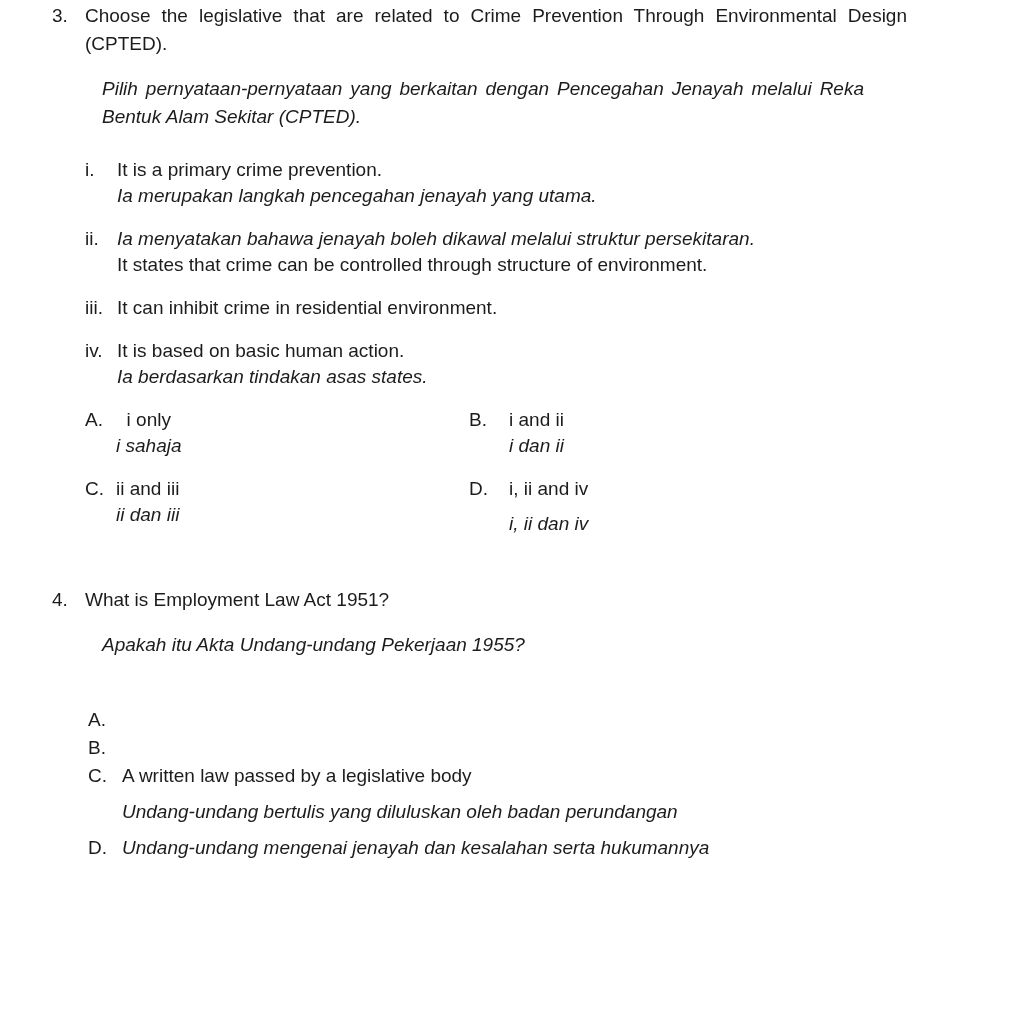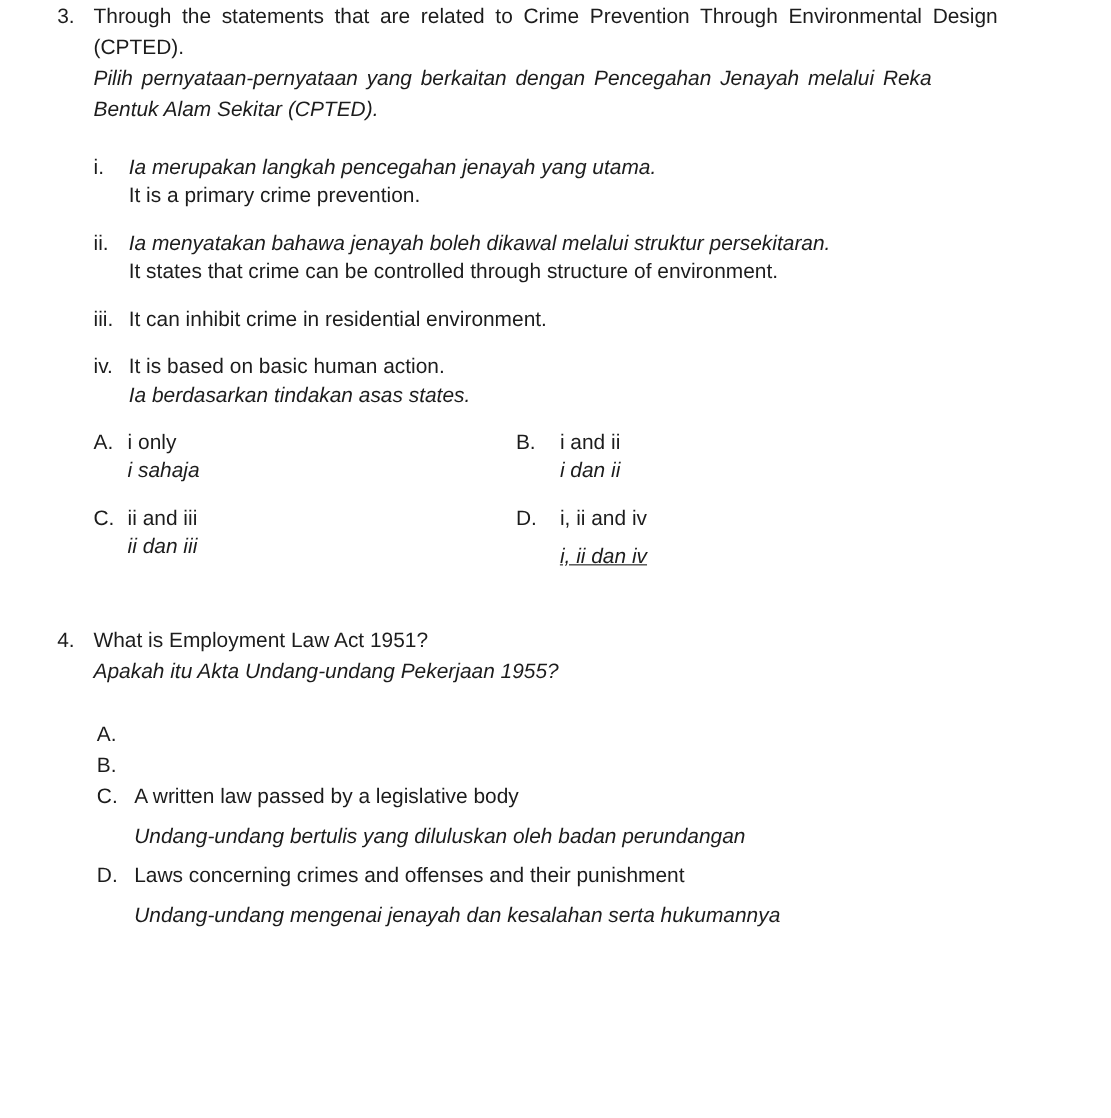--- a/index.html
+++ b/index.html
@@ -15,70 +15,70 @@
     font-family: "Liberation Sans", "DejaVu Sans", sans-serif;
     font-size: 19px;
   }
   .page { padding: 2px 40px 0 52px; }
 
   .qrow { display: flex; align-items: flex-start; }
   .qnum { flex: 0 0 33px; line-height: 28px; }
   .qbody { flex: 1 1 auto; min-width: 0; }
 
   .q-en { margin: 0; line-height: 28px; max-width: 822px; text-align: justify; }
-  .q-ms { margin: 0; line-height: 28px; max-width: 762px; text-align: justify; }
+  .q-ms { margin: 17px; line-height: 28px; max-width: 762px; text-align: justify; }
   .ms   { font-style: italic; }
 
   
   .statements { margin-top: 26px; }
   .statement  { display: flex; margin-bottom: 17px; }
   .smarker    { flex: 0 0 32px; line-height: 26px; }
   .sbody .line { line-height: 26px; white-space: nowrap; }
 
   
   .options-grid {
     display: grid;
     grid-template-columns: 384px 1fr;
     row-gap: 17px;
     margin-top: 9px;
   }
   .opt { display: flex; }
   .optlabel { flex: 0 0 31px; line-height: 26px; }
   .options-grid .opt:nth-child(even) .optlabel { flex-basis: 40px; }
-  .optbody .line { line-height: 26px; white-space: nowrap; }
-  .options-grid .opt:nth-child(4) .optbody .ms { margin-top: 9px; text-decoration: underline; }
+  .optbody .line { line-height: 26px; white-space: nowrap; text-align: center; }
+  .options-grid .opt:nth-child(4) .optbody .ms { margin-top: 9px; }
 
   
   .q4 { margin-top: 49px; }
   .q4-options { margin-top: 30px; margin-left: 36px; }
   .q4-opt { display: flex; }
   .q4-optlabel { flex: 0 0 34px; line-height: 28px; }
   .q4-optbody { min-width: 0; }
   .q4-optbody .line { line-height: 28px; margin-bottom: 8px; white-space: nowrap; }
 </style>
 </head>
 <body>
 
 <div class="page">
 
   <section class="question q3">
     <div class="qrow">
       <div class="qnum">3.</div>
       <div class="qbody">
 
-        <p class="q-en">Through the statements that are related to Crime Prevention Through Environmental Design (CPTED).</p>
+        <p class="q-en">Choose the legislative that are related to Crime Prevention Through Environmental Design (CPTED).</p>
         <p class="q-ms ms">Pilih pernyataan-pernyataan yang berkaitan dengan Pencegahan Jenayah melalui Reka Bentuk Alam Sekitar (CPTED).</p>
 
         <div class="statements">
 
           <div class="statement">
             <div class="smarker">i.</div>
             <div class="sbody">
+              <div class="line en">It is a primary crime prevention.</div>
               <div class="line ms">Ia merupakan langkah pencegahan jenayah yang utama.</div>
-              <div class="line en">It is a primary crime prevention.</div>
             </div>
           </div>
 
           <div class="statement">
             <div class="smarker">ii.</div>
             <div class="sbody">
               <div class="line ms">Ia menyatakan bahawa jenayah boleh dikawal melalui struktur persekitaran.</div>
               <div class="line en">It states that crime can be controlled through structure of environment.</div>
             </div>
           </div>
@@ -163,21 +163,20 @@
         <div class="q4-optlabel">C.</div>
         <div class="q4-optbody">
           <div class="line en">A written law passed by a legislative body</div>
           <div class="line ms">Undang-undang bertulis yang diluluskan oleh badan perundangan</div>
         </div>
       </div>
 
       <div class="q4-opt">
         <div class="q4-optlabel">D.</div>
         <div class="q4-optbody">
-          <div class="line en">Laws concerning crimes and offenses and their punishment</div>
           <div class="line ms">Undang-undang mengenai jenayah dan kesalahan serta hukumannya</div>
         </div>
       </div>
 
     </div>
   </section>
 
 </div>
 
 </body></html>

